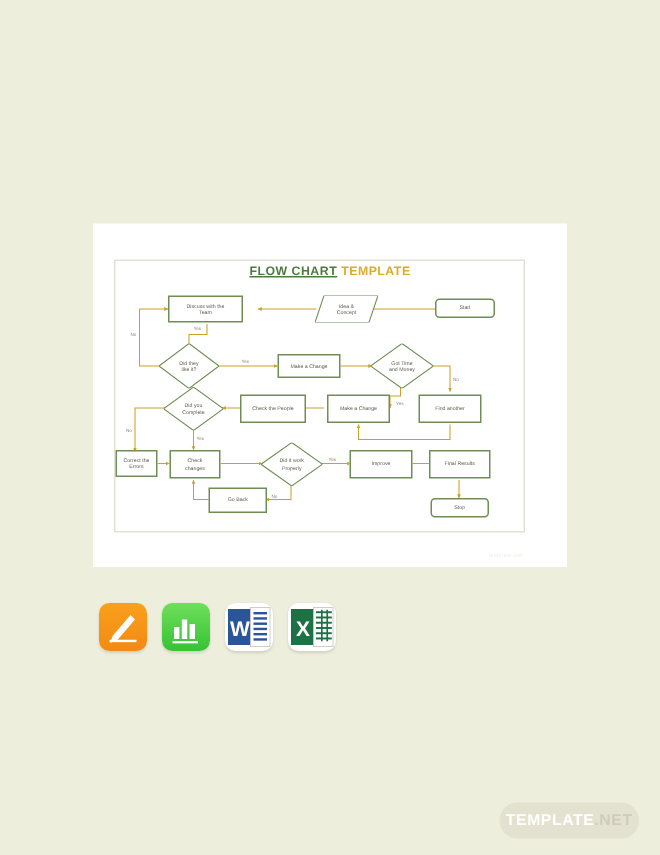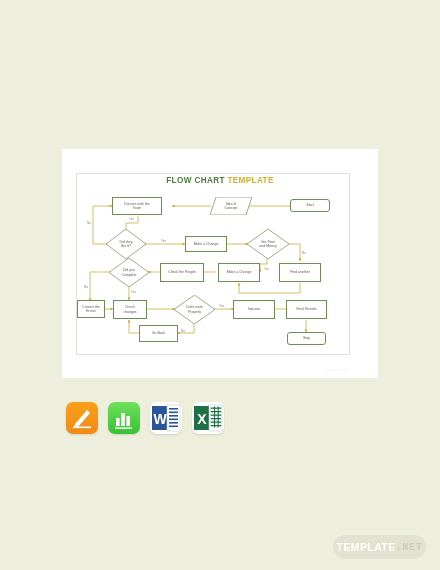--- a/index.html
+++ b/index.html
@@ -25,21 +25,21 @@
     box-sizing:border-box;
   }
   #doc-title{
     position:absolute;
     left:0;right:0;top:27px;
     text-align:center;
     font-size:8.2px;
     font-weight:bold;
     letter-spacing:.35px;
   }
-  #doc-title .t1{color:#4e7a3f;}
+  #doc-title .t1{color:#4e7a3f;text-decoration:underline;}
   #doc-title .t2{color:#d9ac2e;}
 
   #doc-watermark{
     position:absolute;
     right:30px;bottom:6px;
     font-size:3.6px;
     letter-spacing:.2px;
     color:#efeee4;
   }
 
@@ -95,21 +95,21 @@
   #brand-badge{
     position:absolute;
     left:333px;top:535px;
     width:93px;height:24px;
     border-radius:12px;
     background:#e3e2d1;
     display:flex;align-items:center;justify-content:center;
     font-size:10.5px;letter-spacing:.4px;
   }
   #brand-badge .b1{color:#ffffff;font-weight:bold;}
-  #brand-badge .b2{color:#cfcdb9;font-weight:bold;font-family:Liberation Mono, monospace;}
+  #brand-badge .b2{color:#cfcdb9;font-weight:bold;}
 </style>
 </head>
 <body>
 
 <div id="stage">
 
   <div id="doc-card">
 
     <div id="doc-frame"></div>
 

